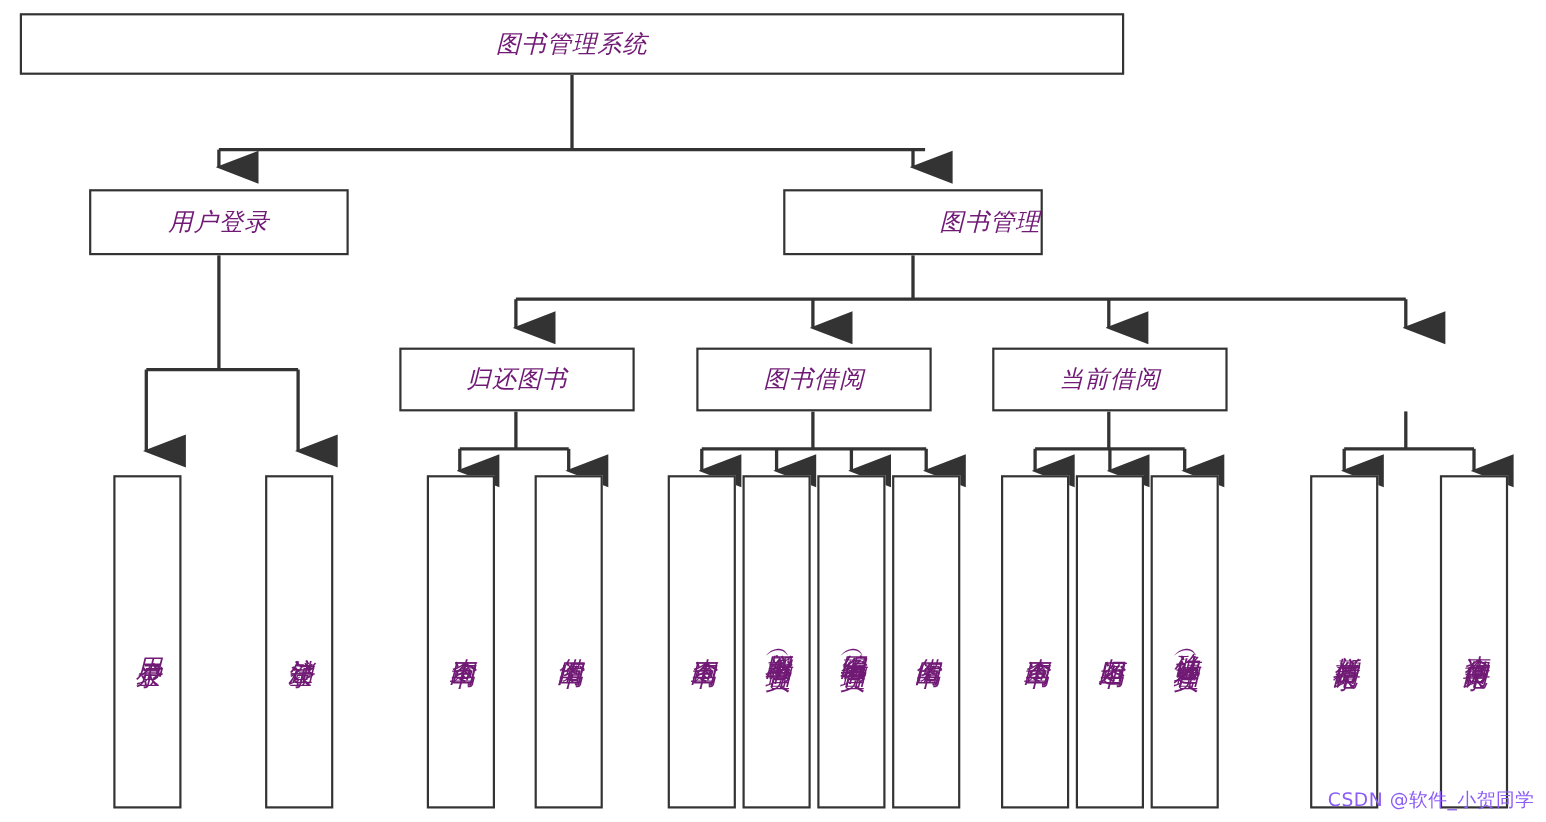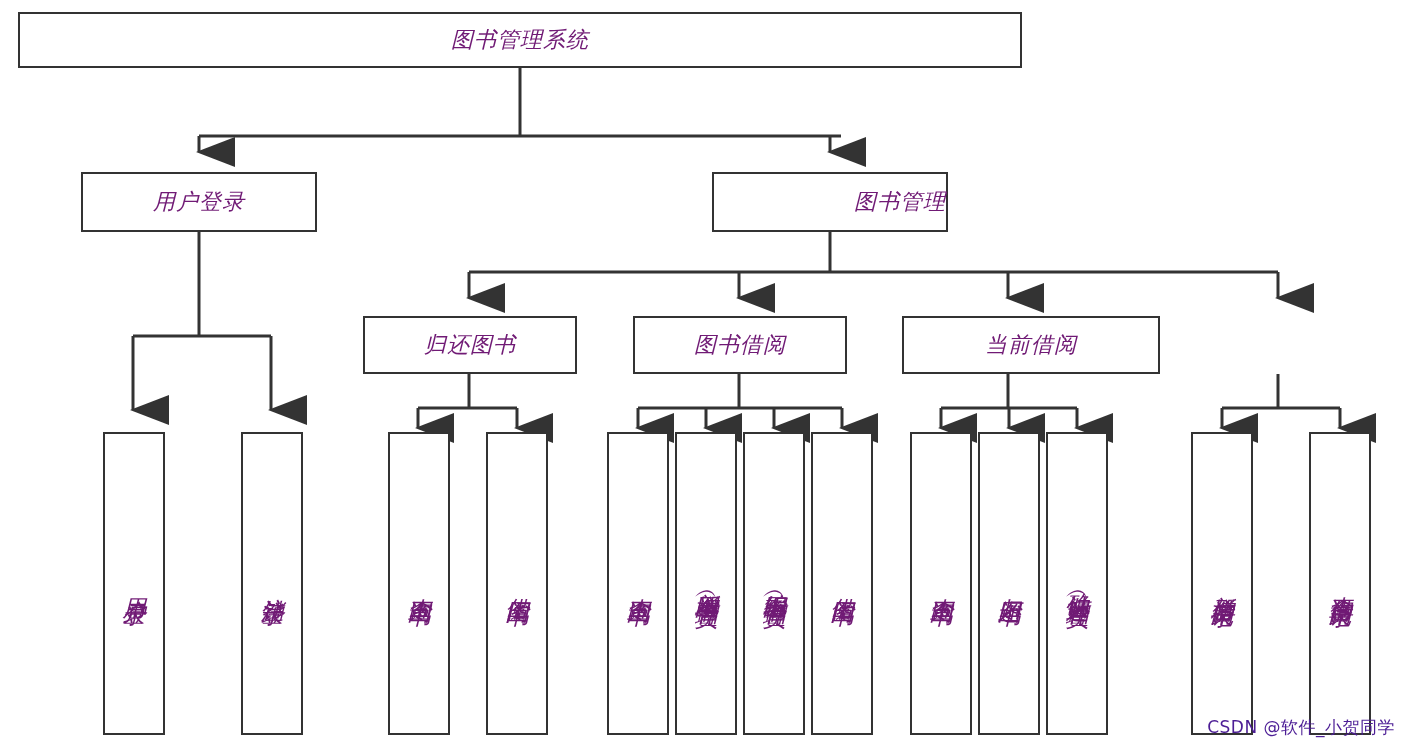--- a/index.html
+++ b/index.html
@@ -53,21 +53,21 @@
   }
   .node.vert .vlabel {
     writing-mode: vertical-rl;
     text-orientation: upright;
   }
   #watermark {
     position: absolute;
     right: 10px;
     bottom: 8px;
     font-size: 17px;
-    color: #4c1d95;
+    color: #8b5cf6;
     letter-spacing: 0.5px;
     user-select: none;
     white-space: nowrap;
   }
 </style>
 </head>
 <body>
 
 <div id="canvas">
 
@@ -132,21 +132,21 @@
   <div class="node horiz" style="left:712px; top:172px; width:236px; height:60px;justify-content:flex-end;">
     <span>图书管理</span>
   </div>
 
   <div class="node horiz" style="left:363px; top:316px; width:214px; height:58px;">
     <span>归还图书</span>
   </div>
   <div class="node horiz" style="left:633px; top:316px; width:214px; height:58px;">
     <span>图书借阅</span>
   </div>
-  <div class="node horiz" style="left:902px; top:316px; width:258px; height:58px;">
+  <div class="node horiz" style="left:902px; top:316px; width:214px; height:58px;">
     <span>当前借阅</span>
   </div>
 
   <div class="node vert" style="left:103px; top:432px; width:62px; height:303px;">
     <span class="vlabel">用户登录</span>
   </div>
   <div class="node vert" style="left:241px; top:432px; width:62px; height:303px;">
     <span class="vlabel">注销登录</span>
   </div>
 

